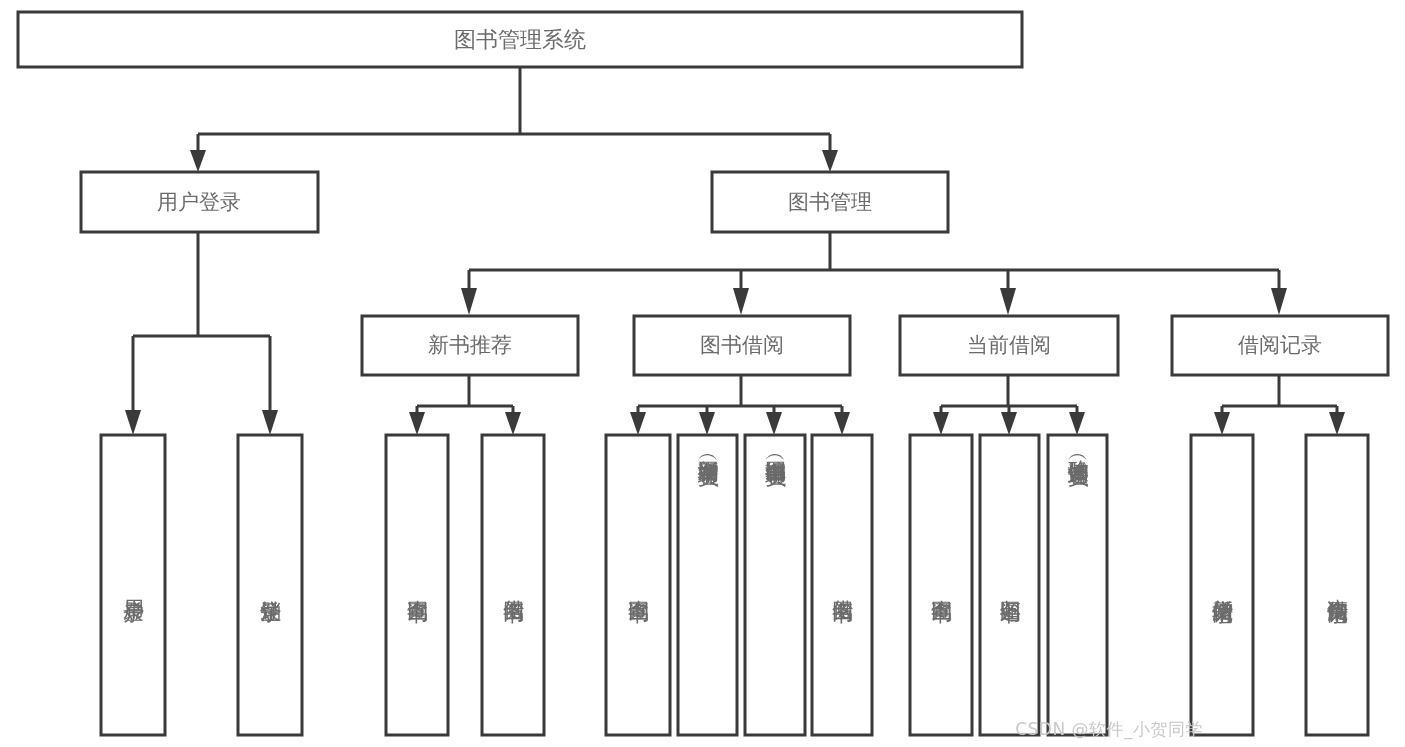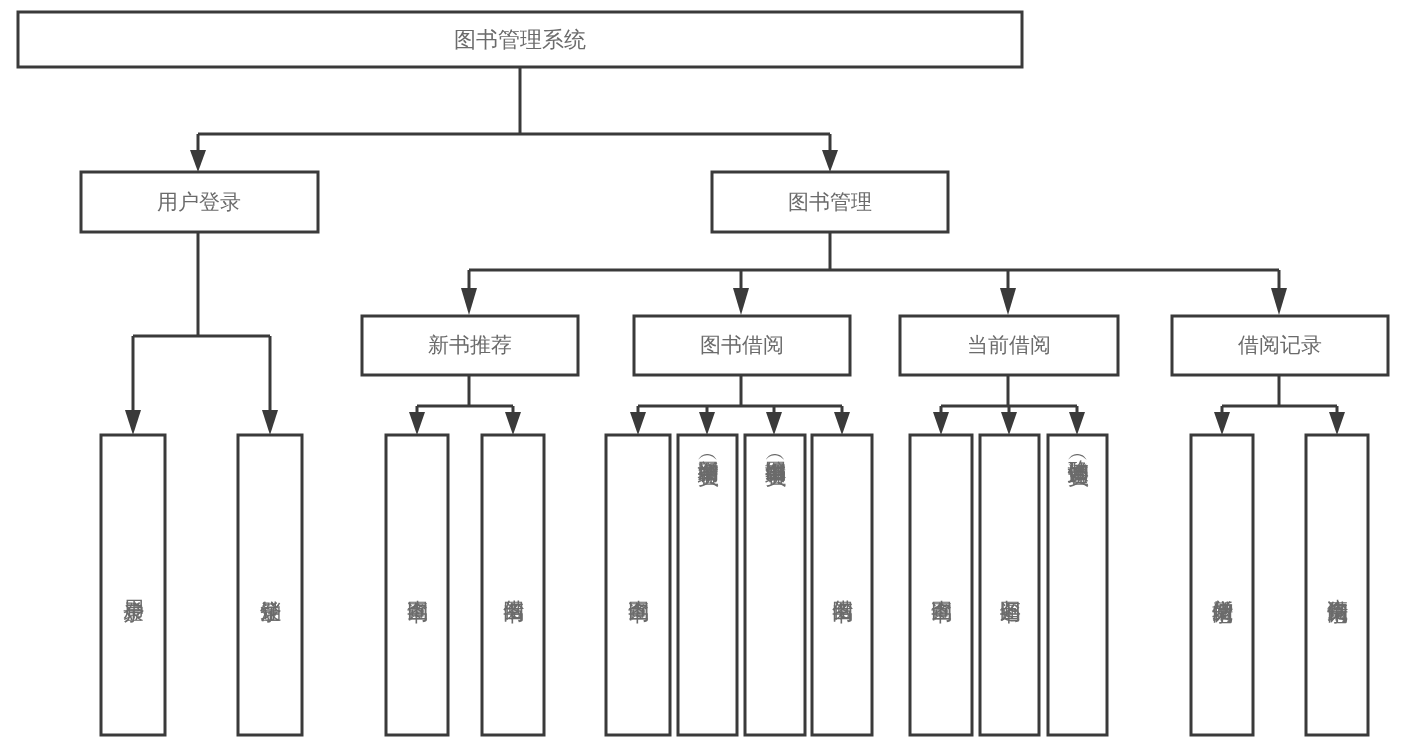--- a/index.html
+++ b/index.html
@@ -238,13 +238,14 @@
     <span class="vertical-label" style="margin-top:8px;">确认归还（管理员）</span>
   </div>
 
   <div class="vertical-label-wrap" style="left:1191px; top:435px; width:62px; height:300px;">
     <span class="vertical-label">新增借阅记录</span>
   </div>
   <div class="vertical-label-wrap" style="left:1306px; top:435px; width:62px; height:300px;">
     <span class="vertical-label">查询借阅记录</span>
   </div>
 
+  <div class="watermark">CSDN @软件_小贺同学</div>
 </div>
 
 </body></html>

